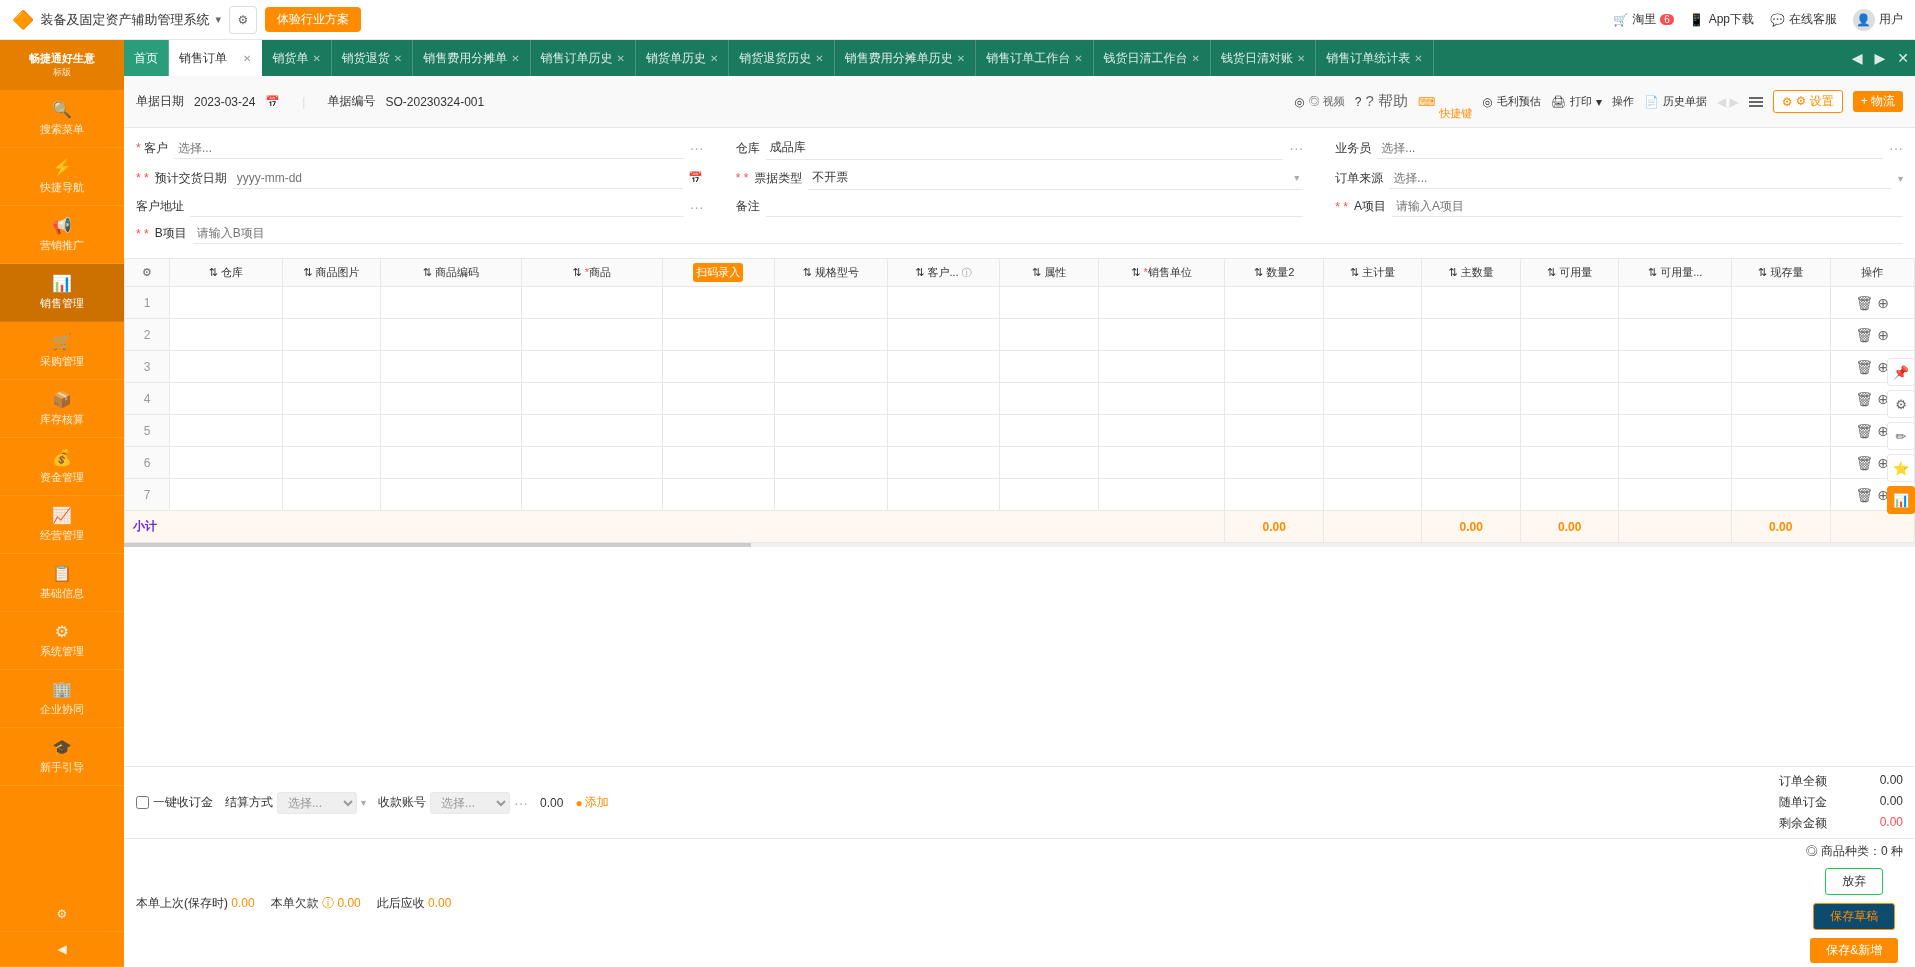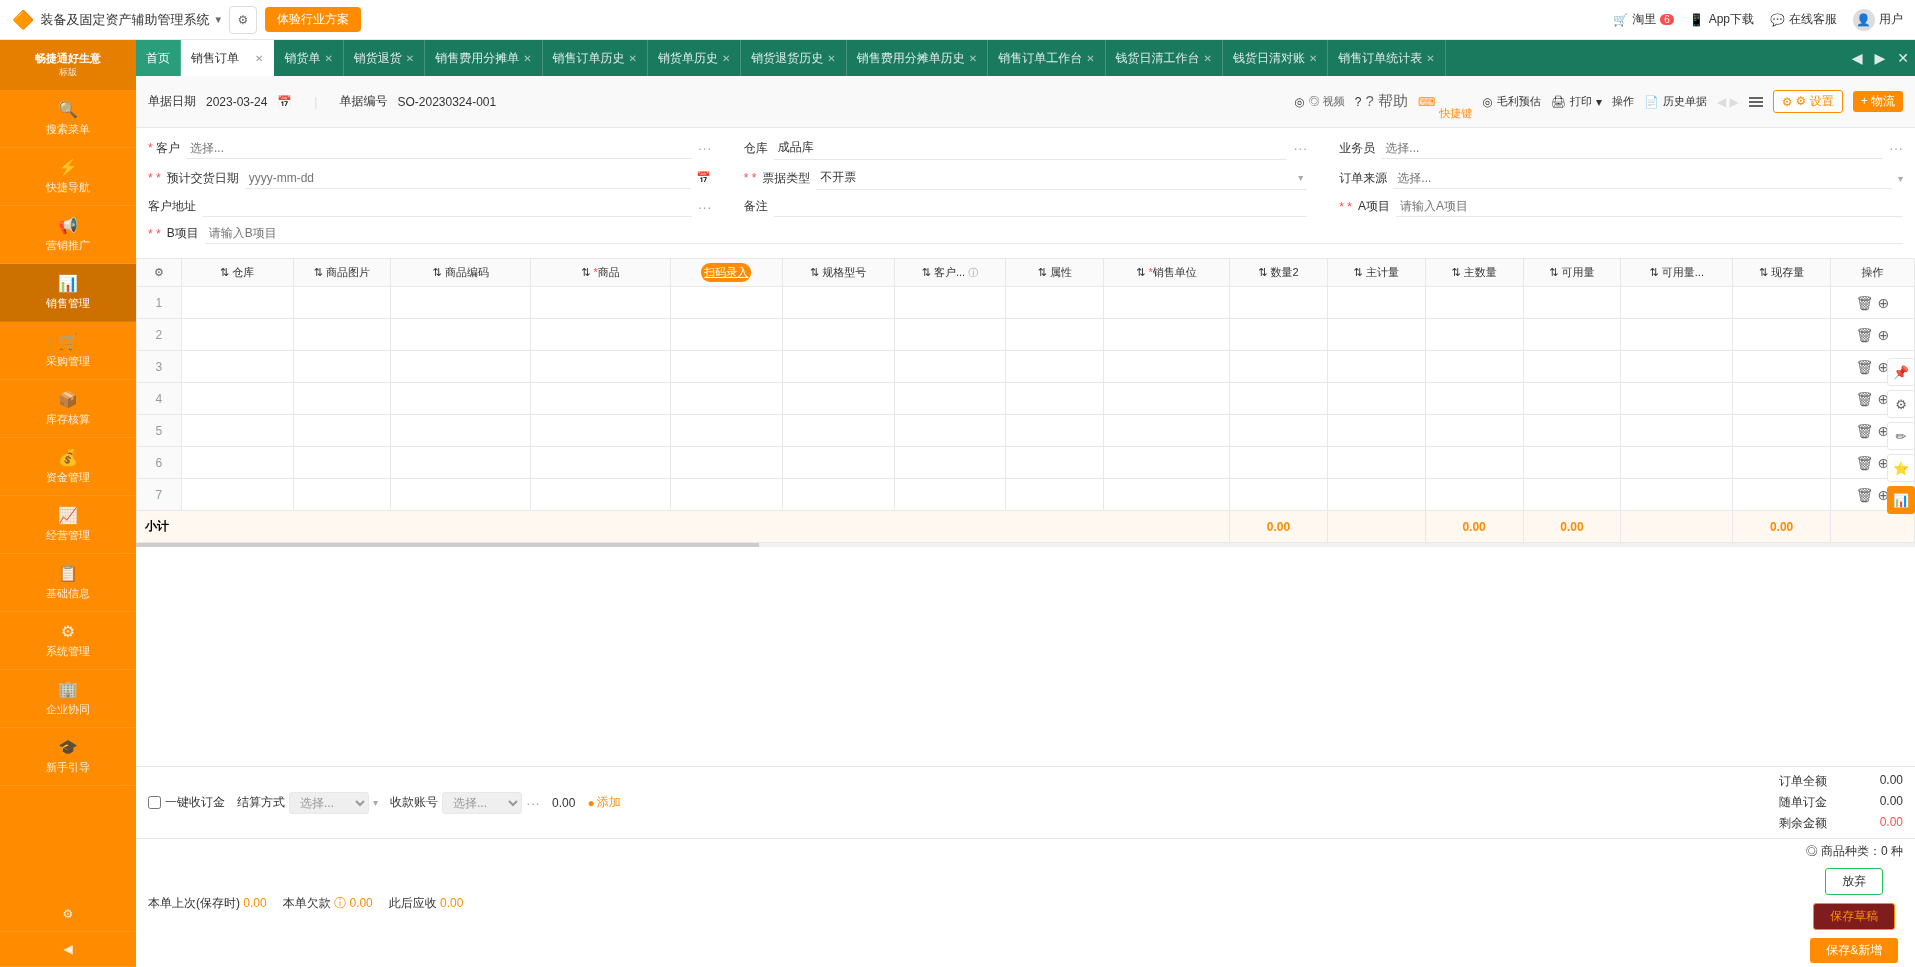--- a/index.html
+++ b/index.html
@@ -2,21 +2,21 @@
 <html><head>
   <meta charset="utf-8">
   <style>
     * { box-sizing: border-box; margin: 0; padding: 0; }
     body { font-family: 'Microsoft YaHei', Arial, sans-serif; font-size: 12px; background: #f0f2f5; color: #333; overflow: hidden; }
 
     
     .app-container { display: flex; flex-direction: column; height: 967px; width: 1915px; }
     .top-bar { display: flex; align-items: center; height: 40px; background: #fff; border-bottom: 1px solid #e8e8e8; padding: 0 12px; gap: 8px; flex-shrink: 0; }
     .main-layout { display: flex; flex: 1; overflow: hidden; }
-    .sidebar { width: 136px; background: #ff8c00; flex-shrink: 0; display: flex; flex-direction: column; }
+    .sidebar { width: 124px; background: #ff8c00; flex-shrink: 0; display: flex; flex-direction: column; }
     .content-area { flex: 1; display: flex; flex-direction: column; overflow: hidden; }
     .tab-bar { display: flex; align-items: center; background: #1a7a5e; height: 36px; flex-shrink: 0; overflow: hidden; }
     .main-content { flex: 1; background: #fff; overflow: hidden; display: flex; flex-direction: column; }
 
     
     .system-name { font-size: 13px; color: #333; display: flex; align-items: center; gap: 6px; cursor: pointer; }
     .system-dropdown { font-size: 11px; color: #666; }
     .settings-btn { width: 28px; height: 28px; border-radius: 4px; border: 1px solid #ddd; display: flex; align-items: center; justify-content: center; cursor: pointer; color: #666; }
     .solution-btn { background: #ff8c00; color: #fff; border: none; padding: 4px 12px; border-radius: 4px; cursor: pointer; font-size: 12px; }
     .top-right { margin-left: auto; display: flex; align-items: center; gap: 16px; font-size: 12px; color: #333; }
@@ -66,23 +66,23 @@
     .detail-tab.active { color: #ff8c00; border-bottom-color: #ff8c00; font-weight: bold; }
 
     
     .table-container { flex: 1; overflow: auto; position: relative; }
     table { width: 100%; border-collapse: collapse; font-size: 12px; table-layout: fixed; }
     table th { background: #fafafa; padding: 6px 4px; border: 1px solid #e8e8e8; font-weight: normal; color: #333; text-align: center; white-space: nowrap; font-size: 11px; position: sticky; top: 0; z-index: 1; }
     table th .required { color: #ff4d4f; }
     table td { padding: 4px; border: 1px solid #e8e8e8; text-align: center; height: 32px; }
     table td.row-num { color: #999; background: #fafafa; }
     .subtotal-row td { background: #fff8f0; font-size: 12px; }
-    .subtotal-label { color: #000000; font-weight: bold; text-align: right; }
+    .subtotal-label { color: #6d28d9; font-weight: bold; text-align: right; }
     .subtotal-value { color: #ff8c00; font-weight: bold; }
-    .scan-btn { background: #ff8c00; color: #fff; border: none; padding: 2px 3px; border-radius: 9px; font-size: 11px; cursor: pointer; text-decoration: underline; }
+    .scan-btn { background: #ff8c00; color: #fff; border: none; padding: 2px 3px; border-radius: 3px; font-size: 11px; cursor: pointer; }
     .col-settings { cursor: pointer; color: #666; }
     .action-icons { display: flex; gap: 4px; justify-content: center; }
     .action-icon { cursor: pointer; color: #666; font-size: 14px; }
 
     
     .bottom-bar { display: flex; align-items: center; padding: 6px 12px; border-top: 1px solid #e8e8e8; background: #fff; flex-shrink: 0; gap: 12px; }
     .checkbox-label { display: flex; align-items: center; gap: 4px; cursor: pointer; font-size: 12px; }
     .bottom-field { display: flex; align-items: center; gap: 4px; font-size: 12px; }
     .bottom-input { border: 1px solid #e8e8e8; padding: 2px 6px; border-radius: 3px; font-size: 12px; width: 80px; outline: none; }
     .add-btn { color: #ff8c00; cursor: pointer; display: flex; align-items: center; gap: 2px; }
@@ -90,21 +90,21 @@
     .bottom-right-row { display: flex; gap: 16px; justify-content: flex-end; }
     .amount-label { color: #333; }
     .amount-value { color: #333; min-width: 60px; text-align: right; }
 
     
     .status-bar { display: flex; align-items: center; padding: 4px 12px; border-top: 1px solid #e8e8e8; background: #fff; flex-shrink: 0; font-size: 12px; }
     .status-item { margin-right: 16px; color: #333; }
     .status-item span { color: #333; }
     .status-right { margin-left: auto; display: flex; align-items: center; gap: 8px; flex-direction: column; }
     .btn-default { border: 1px solid #22c55e; background: #fff; padding: 4px 16px; border-radius: 3px; cursor: pointer; font-size: 12px; color: #333; }
-    .btn-save-draft { border: 1px solid #ff8c00; background: #7f1d1d; color: #ff8c00; padding: 4px 16px; border-radius: 3px; cursor: pointer; font-size: 12px; }
+    .btn-save-draft { border: 1px solid #ff8c00; background: #0c4a6e; color: #ff8c00; padding: 4px 16px; border-radius: 3px; cursor: pointer; font-size: 12px; }
     .btn-save-new { background: #ff8c00; color: #fff; border: none; padding: 4px 16px; border-radius: 3px; cursor: pointer; font-size: 12px; }
     .float-btn { width: 28px; height: 28px; border: 1px solid #e8e8e8; border-radius: 3px; display: flex; align-items: center; justify-content: center; cursor: pointer; background: #fff; color: #666; font-size: 13px; }
 
     
     ::-webkit-scrollbar { width: 6px; height: 6px; }
     ::-webkit-scrollbar-track { background: #f1f1f1; }
     ::-webkit-scrollbar-thumb { background: #ccc; border-radius: 3px; }
 
     .progress-bar-container { height: 4px; background: #f0f0f0; }
     .progress-bar { height: 4px; background: #ccc; width: 35%; }

